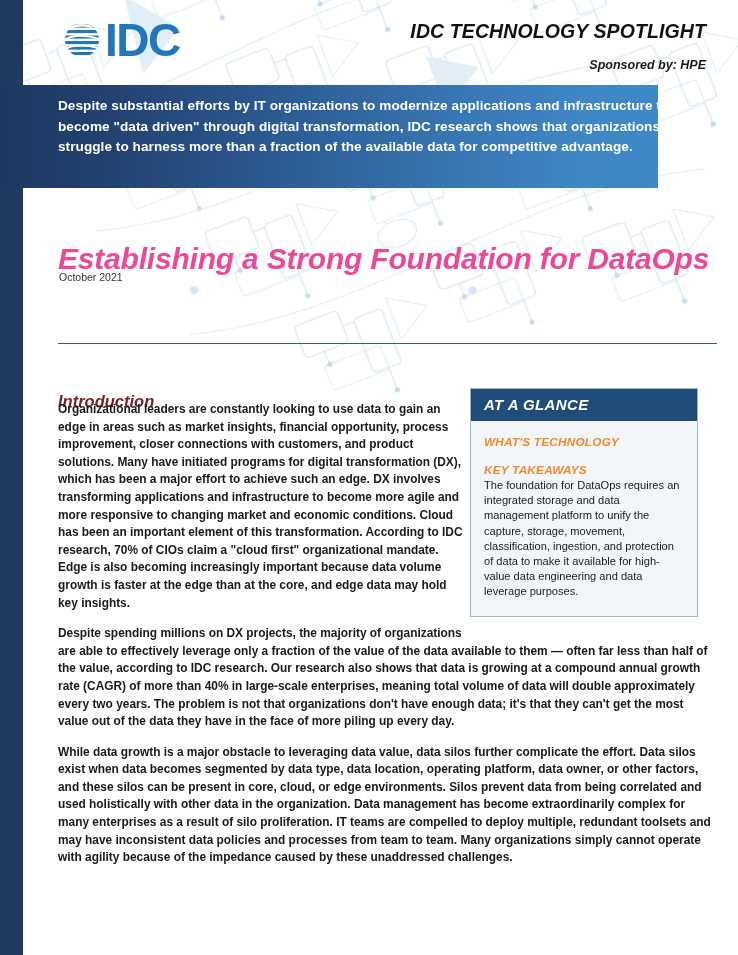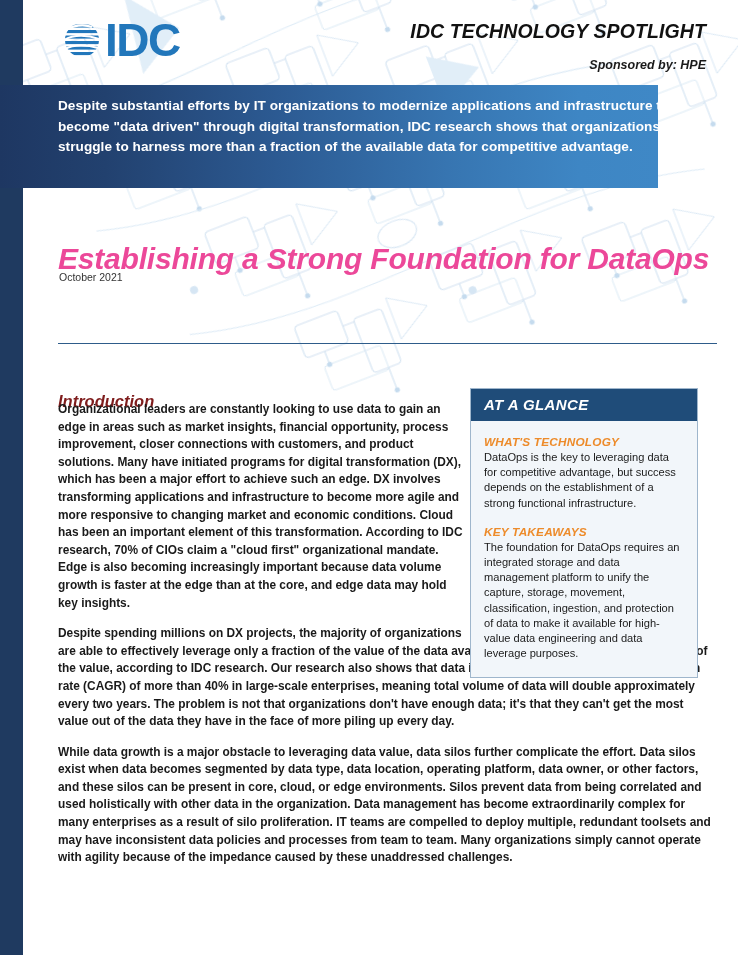--- a/index.html
+++ b/index.html
@@ -333,21 +333,20 @@
 
   <h1 id="doc-title">Establishing a Strong Foundation for DataOps</h1>
   <div id="doc-date">October 2021</div>
   <div id="title-rule"></div>
 
   <aside id="at-a-glance">
     <div id="aag-header">AT A GLANCE</div>
     <div id="aag-body">
       <div class="aag-block">
         <div class="aag-heading">WHAT'S TECHNOLOGY</div>
-        <div class="aag-text">DataOps is the key to leveraging data for competitive advantage, but success depends on the establishment of a strong functional infrastructure.</div>
       </div>
       <div class="aag-block">
         <div class="aag-heading">KEY TAKEAWAYS</div>
         <div class="aag-text">The foundation for DataOps requires an integrated storage and data management platform to unify the capture, storage, movement, classification, ingestion, and protection of data to make it available for high-value data engineering and data leverage purposes.</div>
       </div>
     </div>
   </aside>
 
   <h2 id="section-heading">Introduction</h2>
 

